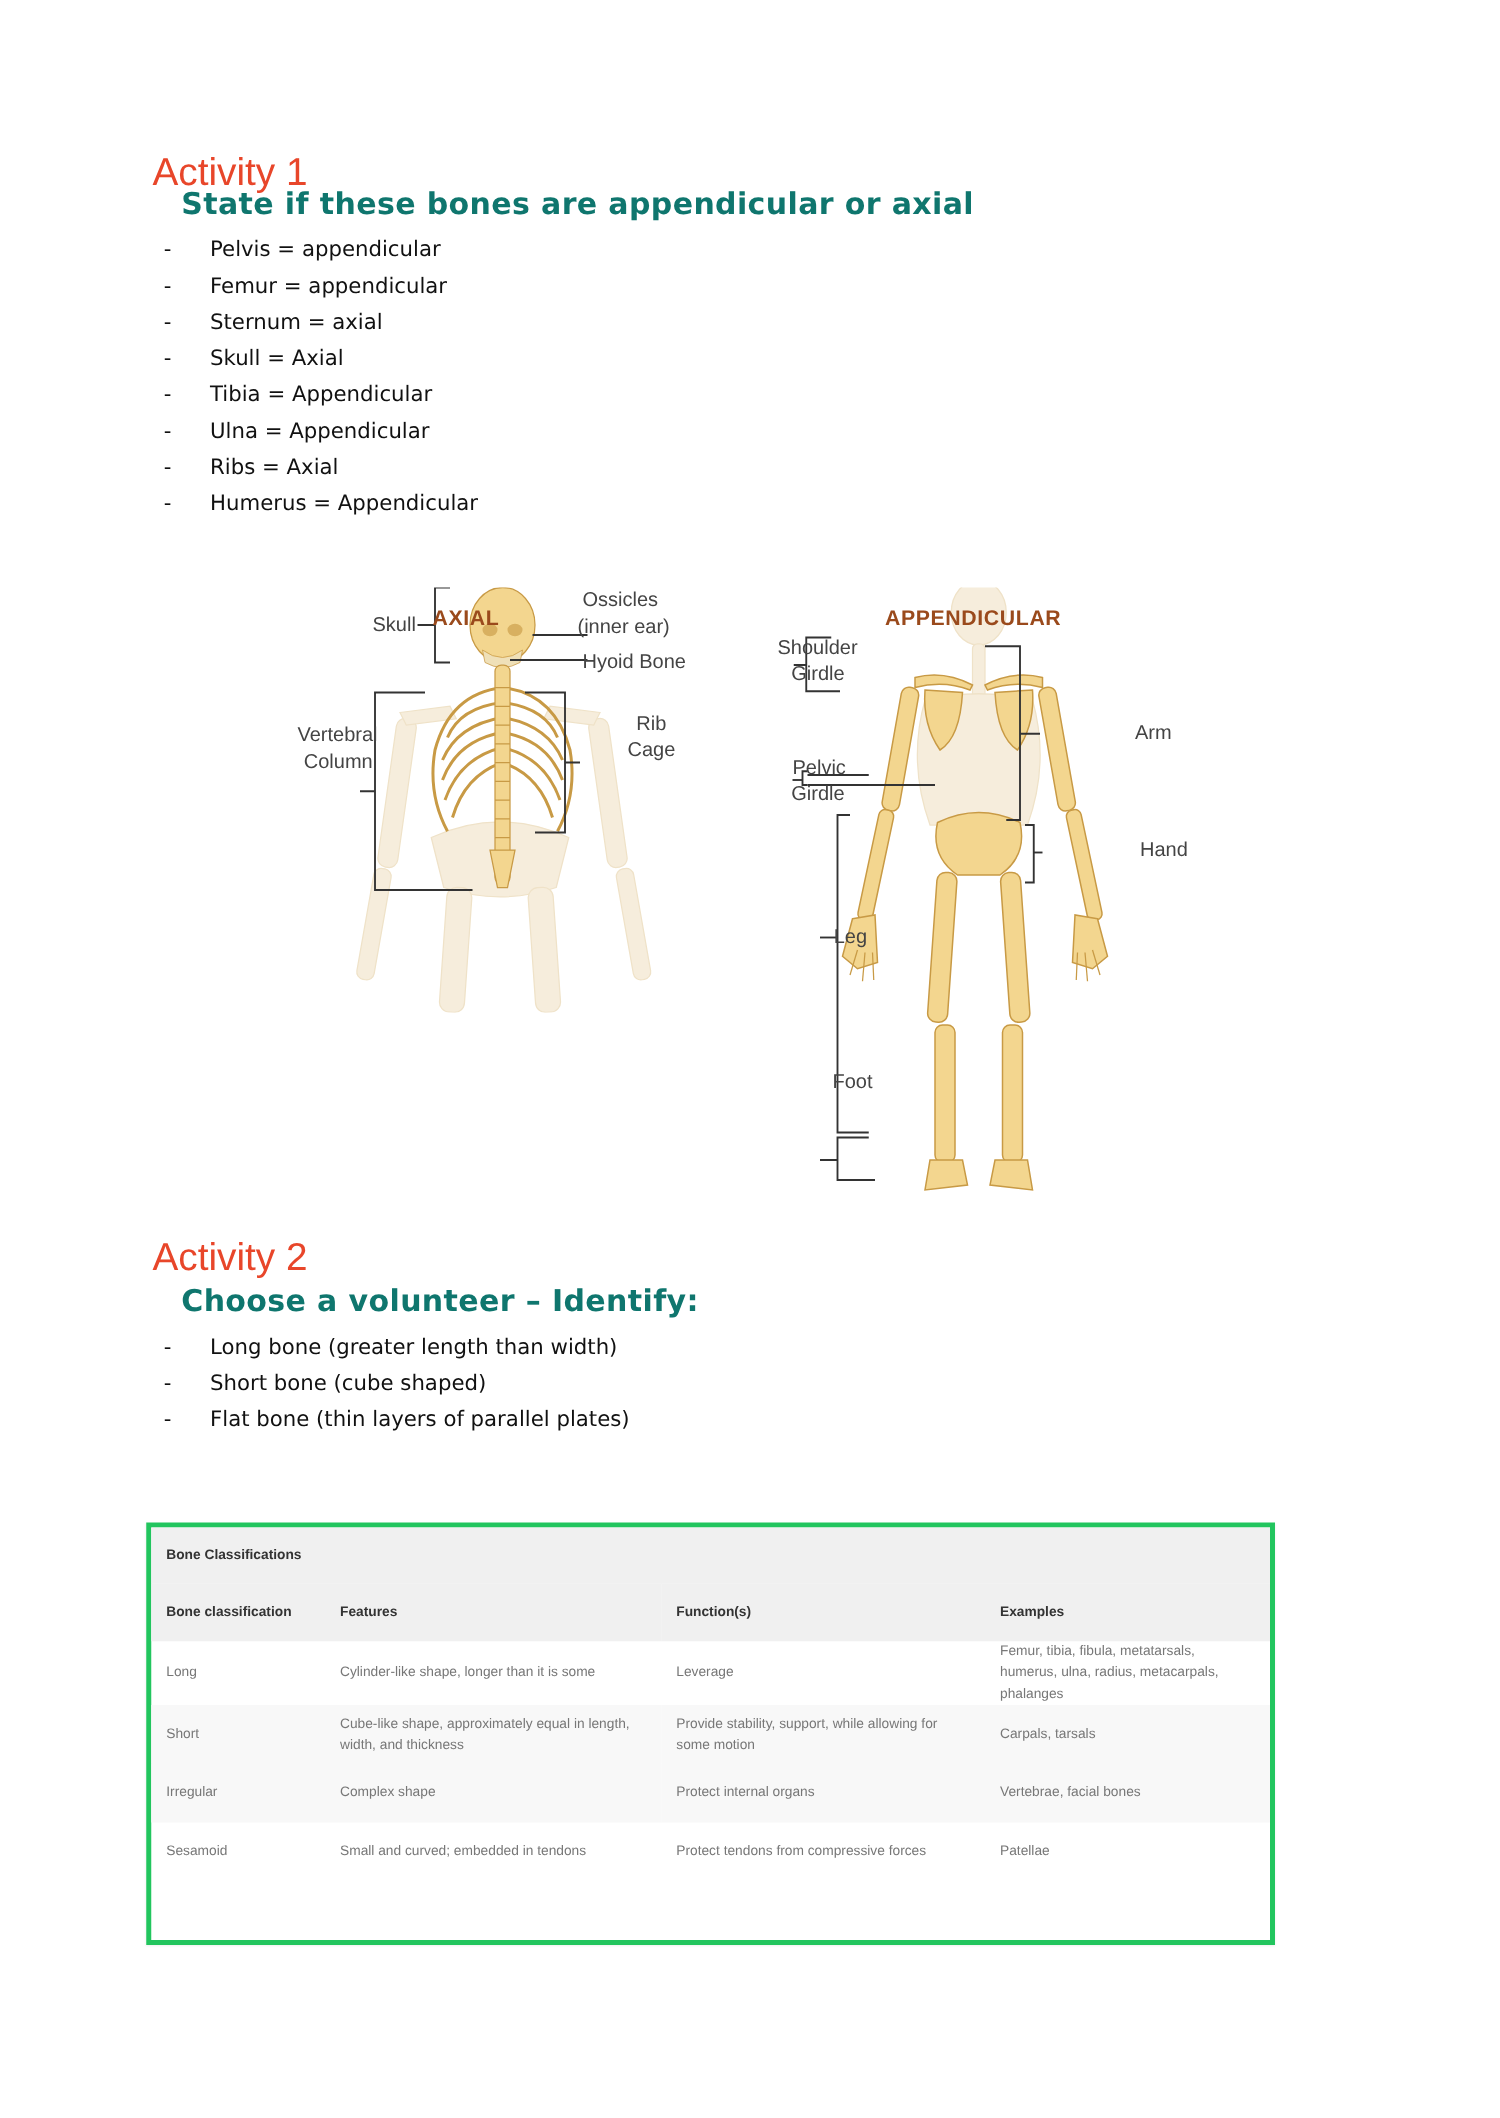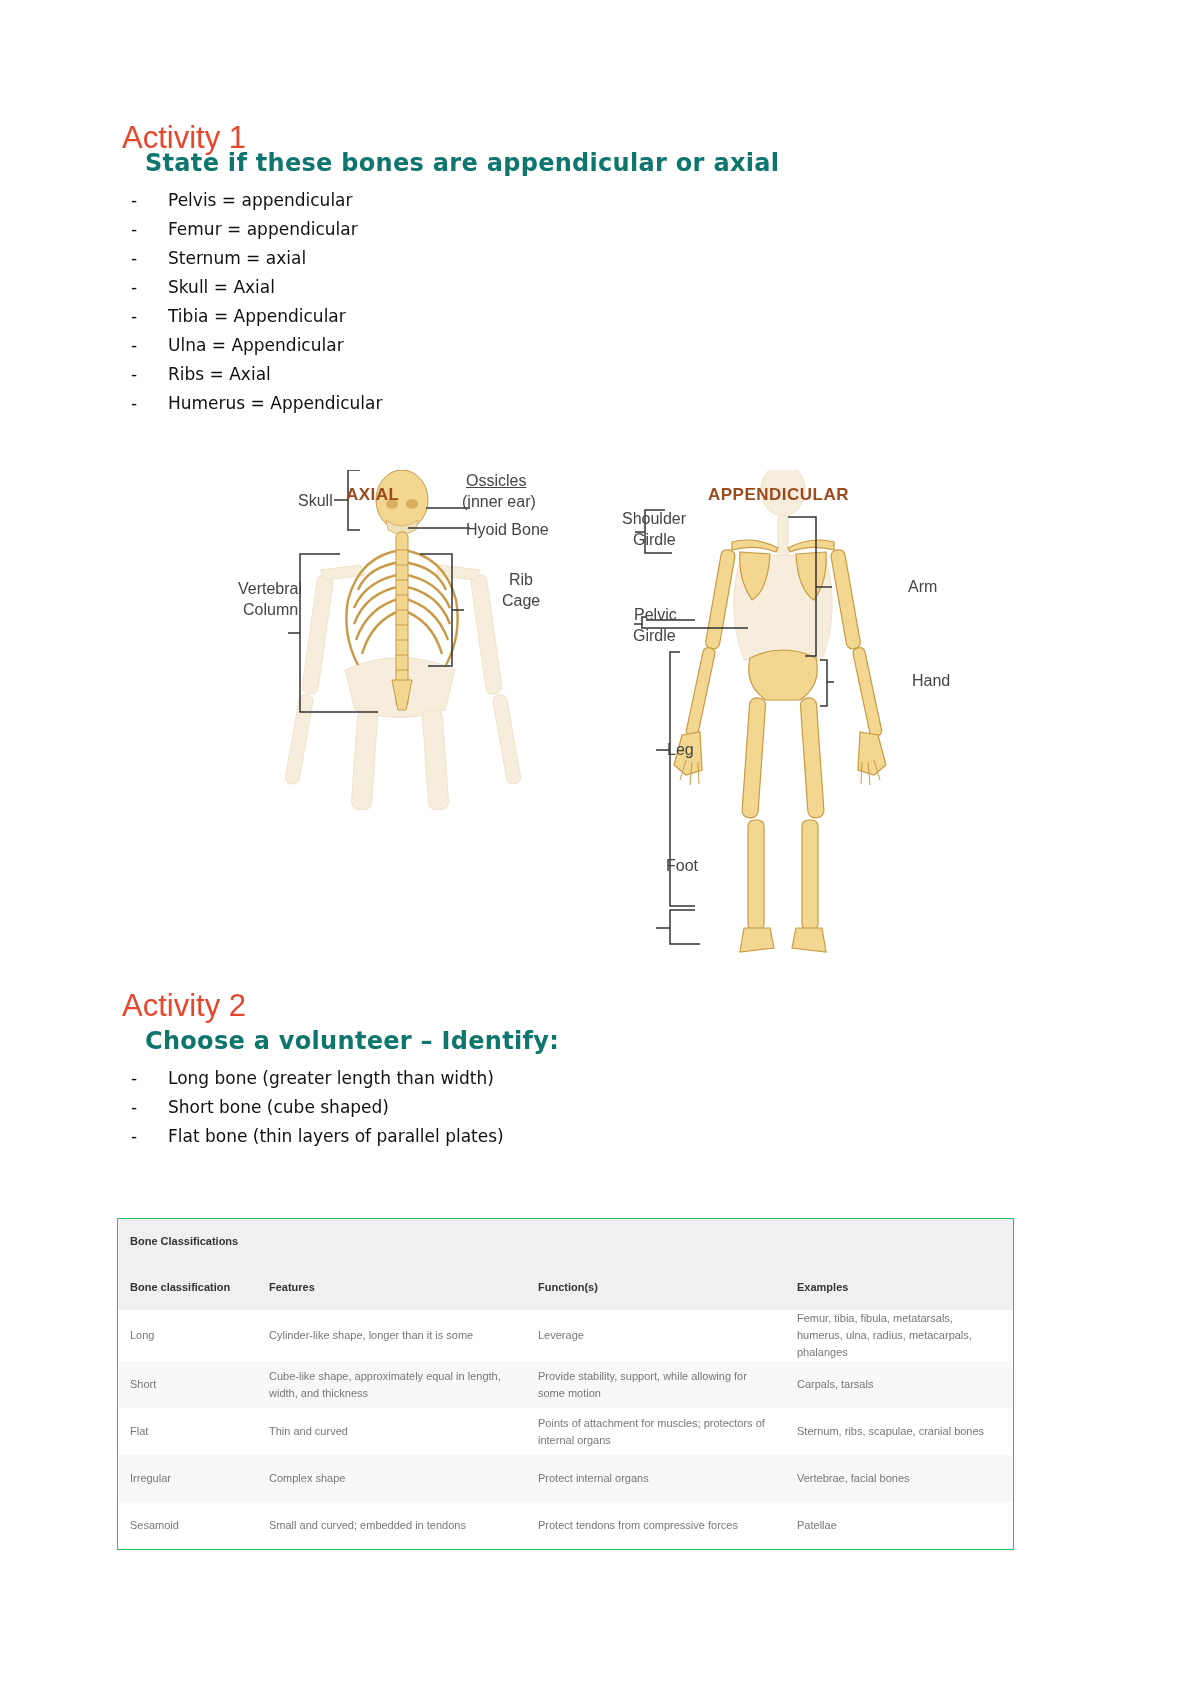--- a/index.html
+++ b/index.html
@@ -7,21 +7,21 @@
          font-family: "DejaVu Sans", "Liberation Sans", sans-serif; color: #1a1a1a; }
   .abs { position: absolute; }
   .h1 { font-family: "Liberation Sans", sans-serif; color: #e8462a; font-size: 31px; font-weight: normal; margin: 0; }
   .h2 { font-family: "DejaVu Sans", sans-serif; color: #0f766e; font-size: 24px; font-weight: bold; margin: 0; letter-spacing: 0.3px; }
   ul.dash { list-style: none; margin: 0; padding: 0; }
   ul.dash li { position: relative; padding-left: 45px; font-size: 17px; line-height: 29px; height: 29px; font-family: "DejaVu Sans", sans-serif; color: #111; }
   ul.dash li .dash-mark { position: absolute; left: 8px; top: 0; }
   .diagram-label { font-family: "Liberation Sans", sans-serif; font-size: 16px; color: #444; text-align: center; line-height: 22px; }
   .diagram-title { font-family: "Liberation Sans", sans-serif; font-weight: bold; font-size: 17px; color: #9a4a1c; letter-spacing: 0.5px; margin-top: 48px; }
   
-  .table-card { left: 117px; top: 1218px; width: 895px; height: 330px; border: 1px solid #22c55e; background: #ffffff;
+  .table-card { left: 117px; top: 1218px; width: 895px; height: 330px; border: 4px solid #22c55e; background: #ffffff;
                 box-shadow: 0 1px 2px rgba(0,0,0,0.08); }
   .table-caption { height: 45px; background: #f0f0f0; font-family: "Liberation Sans", sans-serif; font-size: 11px;
                    font-weight: bold; color: #333; padding-left: 12px; line-height: 45px; }
   table.bones { border-collapse: collapse; width: 100%; font-family: "Liberation Sans", sans-serif; font-size: 11px; color: #777; }
   table.bones th { background: #f0f0f0; text-align: left; font-weight: bold; color: #333; padding: 0 12px; height: 46px; vertical-align: middle; }
   table.bones td { padding: 0 12px; height: 47px; vertical-align: middle; line-height: 17px; }
   table.bones tr.alt td { background: #f8f8f8; }
   .col1 { width: 115px; } .col2 { width: 245px; } .col3 { width: 235px; }
 </style>
 </head>
@@ -97,21 +97,21 @@
         <line x1="58" y1="163" x2="70" y2="163"></line>
       <line x1="196" y1="38" x2="240" y2="38"></line>
       <line x1="178" y1="58" x2="240" y2="58"></line>
       <path d="M190 84 L222 84 L222 196 L198 196"></path>
         <line x1="222" y1="140" x2="234" y2="140"></line>
     </g>
   </svg>
 </div>
 <div class="diagram-title abs" style="left:346px; top:437px;">AXIAL</div>
 <div class="diagram-label abs" style="left:298px; top:490px;">Skull</div>
-<div class="diagram-label abs" style="left:466px; top:470px;text-decoration:underline;">Ossicles</div>
+<div class="diagram-label abs" style="left:466px; top:470px;">Ossicles</div>
 <div class="diagram-label abs" style="left:462px; top:491px;">(inner ear)</div>
 <div class="diagram-label abs" style="left:466px; top:519px;">Hyoid Bone</div>
 <div class="diagram-label abs" style="left:238px; top:578px;">Vertebral</div>
 <div class="diagram-label abs" style="left:243px; top:599px;">Column</div>
 <div class="diagram-label abs" style="left:509px; top:569px;">Rib</div>
 <div class="diagram-label abs" style="left:502px; top:590px;">Cage</div>
 
 <div class="abs" style="left:600px; top:470px; width:360px; height:500px;">
   <svg width="360" height="500" viewBox="0 0 360 500">
 
@@ -209,26 +209,20 @@
         <td>Cylinder-like shape, longer than it is some</td>
         <td>Leverage</td>
         <td>Femur, tibia, fibula, metatarsals, humerus, ulna, radius, metacarpals, phalanges</td>
       </tr>
       <tr class="alt">
         <td>Short</td>
         <td>Cube-like shape, approximately equal in length, width, and thickness</td>
         <td>Provide stability, support, while allowing for some motion</td>
         <td>Carpals, tarsals</td>
       </tr>
-      <tr>
-        <td>Flat</td>
-        <td>Thin and curved</td>
-        <td>Points of attachment for muscles; protectors of internal organs</td>
-        <td>Sternum, ribs, scapulae, cranial bones</td>
-      </tr>
       <tr class="alt">
         <td>Irregular</td>
         <td>Complex shape</td>
         <td>Protect internal organs</td>
         <td>Vertebrae, facial bones</td>
       </tr>
       <tr>
         <td>Sesamoid</td>
         <td>Small and curved; embedded in tendons</td>
         <td>Protect tendons from compressive forces</td>

